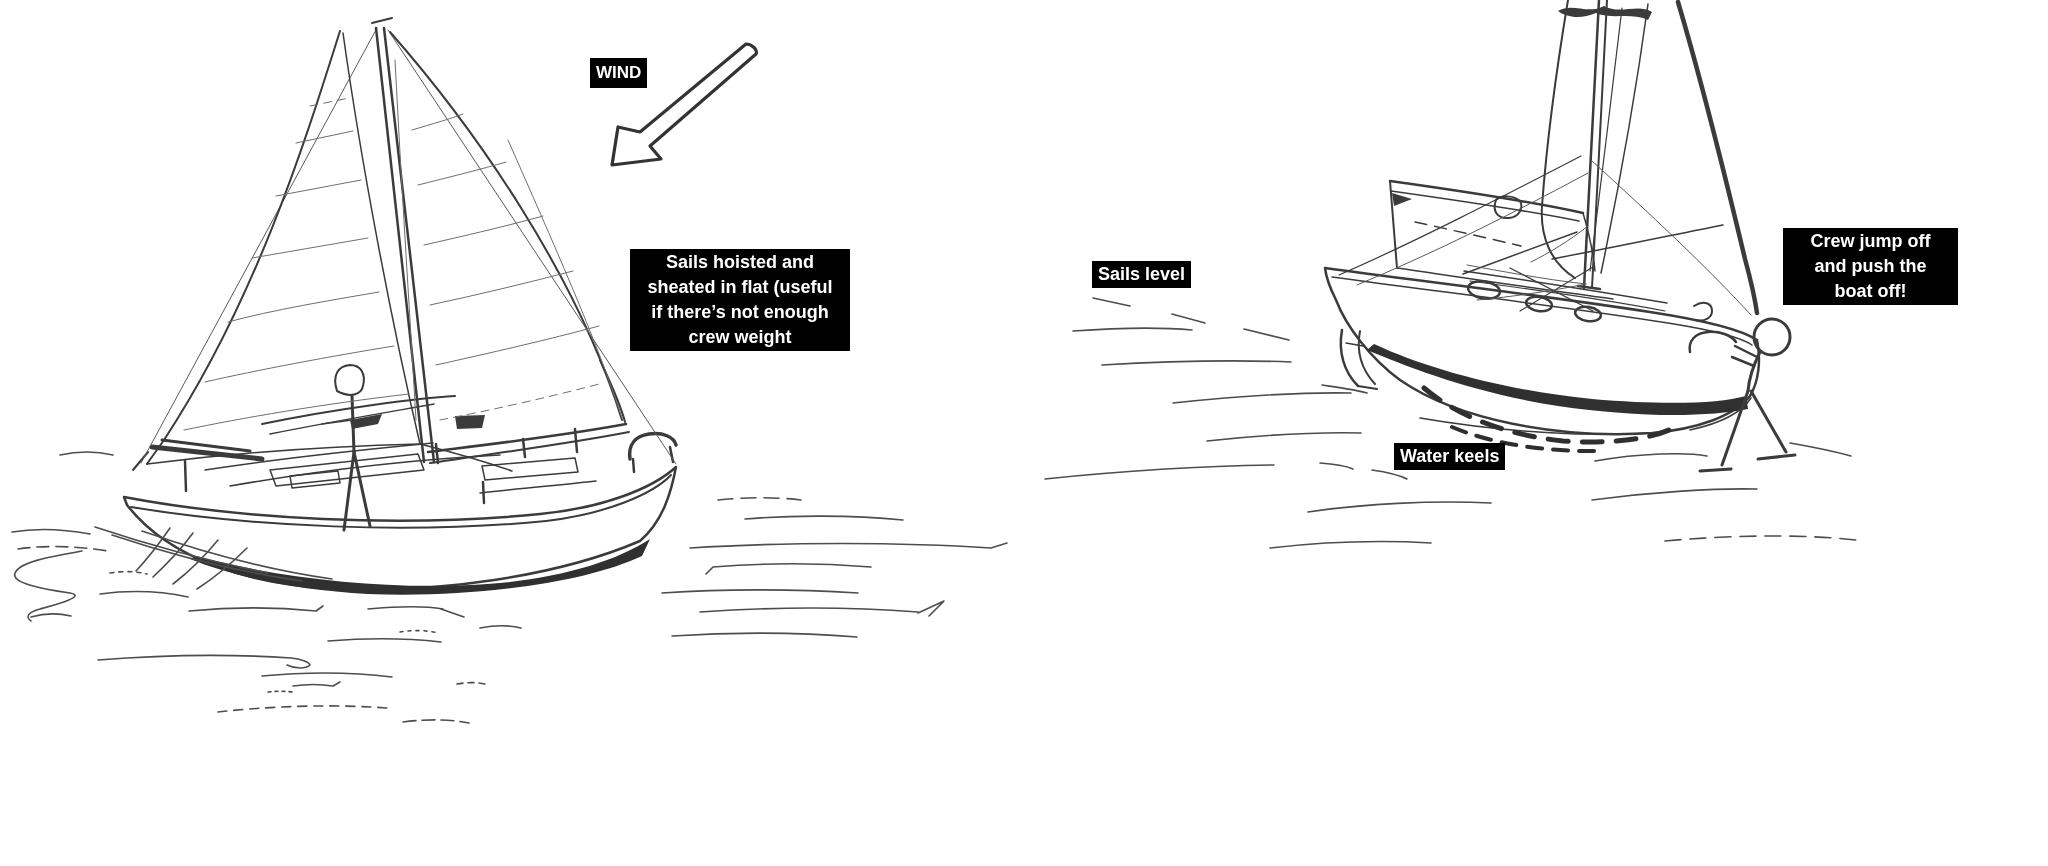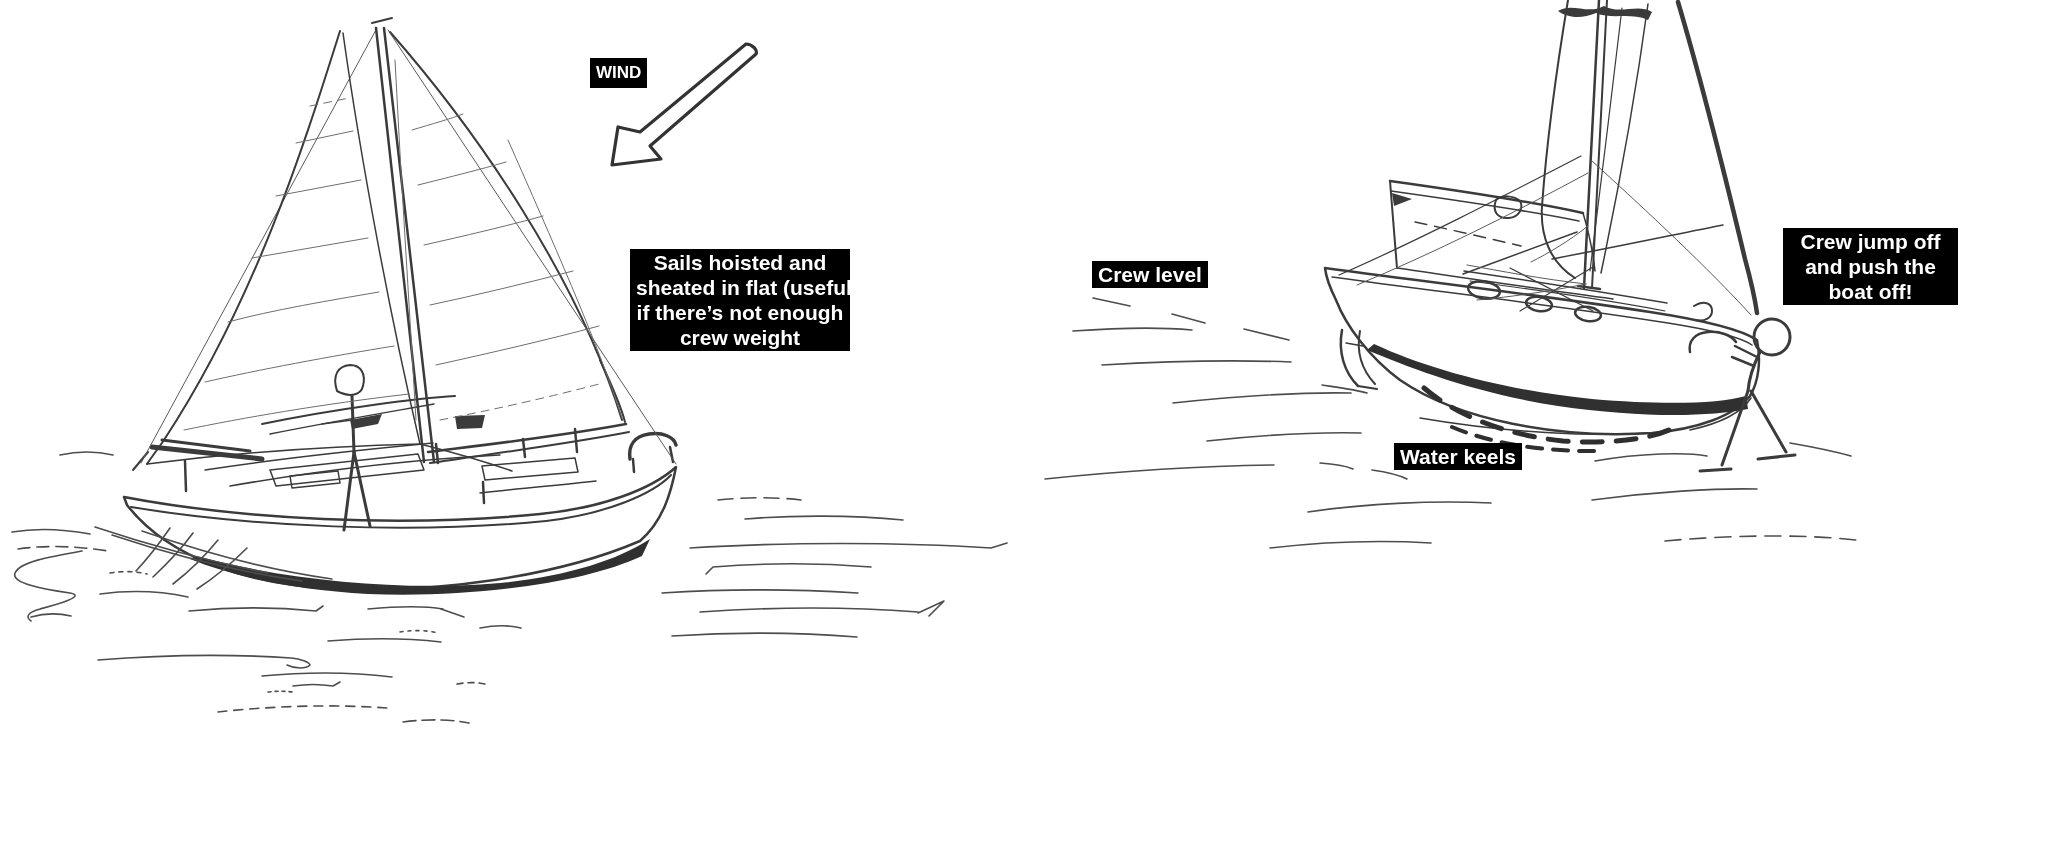--- a/index.html
+++ b/index.html
@@ -18,21 +18,21 @@
   .hull{fill:#ffffff;stroke-width:2.5;}
   .fillink{fill:#303030;stroke:none;}
   .ink{fill:#3b3b3b;stroke:none;}
   .seam{stroke:#6e6e6e;stroke-width:1;}
   .bk{stroke:#2f2f2f;stroke-width:5;stroke-dasharray:20 14;}
   .bk2{stroke:#2f2f2f;stroke-width:4;stroke-dasharray:15 11;}
   .arrow{fill:#ffffff;stroke:#333333;stroke-width:3.2;}
   
   .label{
     position:absolute;background:#000000;color:#ffffff;font-weight:bold;
-    font-size:21px;line-height:25px;text-align:center;white-space:pre;
+    font-size:18px;line-height:25px;text-align:center;white-space:pre;
     padding:1px 6px;box-sizing:border-box;
   }
   #wind-label{left:590px;top:58px;font-size:17px;line-height:26px;padding:2px 6px;}
   #sails-label{left:630px;top:249px;width:220px;}
   #water-label{left:1092px;top:261px;}
   #crew-label{left:1783px;top:228px;width:175px;}
   #bilge-label{left:1394px;top:443px;}
 </style>
 </head>
 <body>
@@ -247,19 +247,19 @@
       <path class="s3" d="M1758,459 L1795,455"></path>
     </g>
   </g>
 </svg>
 
   <div class="label" id="wind-label" style="background: rgb(0, 0, 0); color: rgb(255, 255, 255);">WIND</div>
   <div class="label" id="sails-label" style="background: rgb(0, 0, 0); color: #ffffff;">Sails hoisted and
 sheated in flat (useful
 if there’s not enough
 crew weight</div>
-  <div class="label" id="water-label" style="background: rgb(0, 0, 0); color: rgb(255, 255, 255);">Crew level</div>
+  <div class="label" id="water-label" style="background: rgb(0, 0, 0); color: rgb(255, 255, 255);">Sails level</div>
   <div class="label" id="crew-label" style="background: rgb(0, 0, 0); color: rgb(255, 255, 255);">Crew jump off
 and push the
 boat off!</div>
   <div class="label" id="bilge-label" style="background: rgb(0, 0, 0); color: rgb(255, 255, 255);">Water keels</div>
 
 </div>
 
 </body></html>

